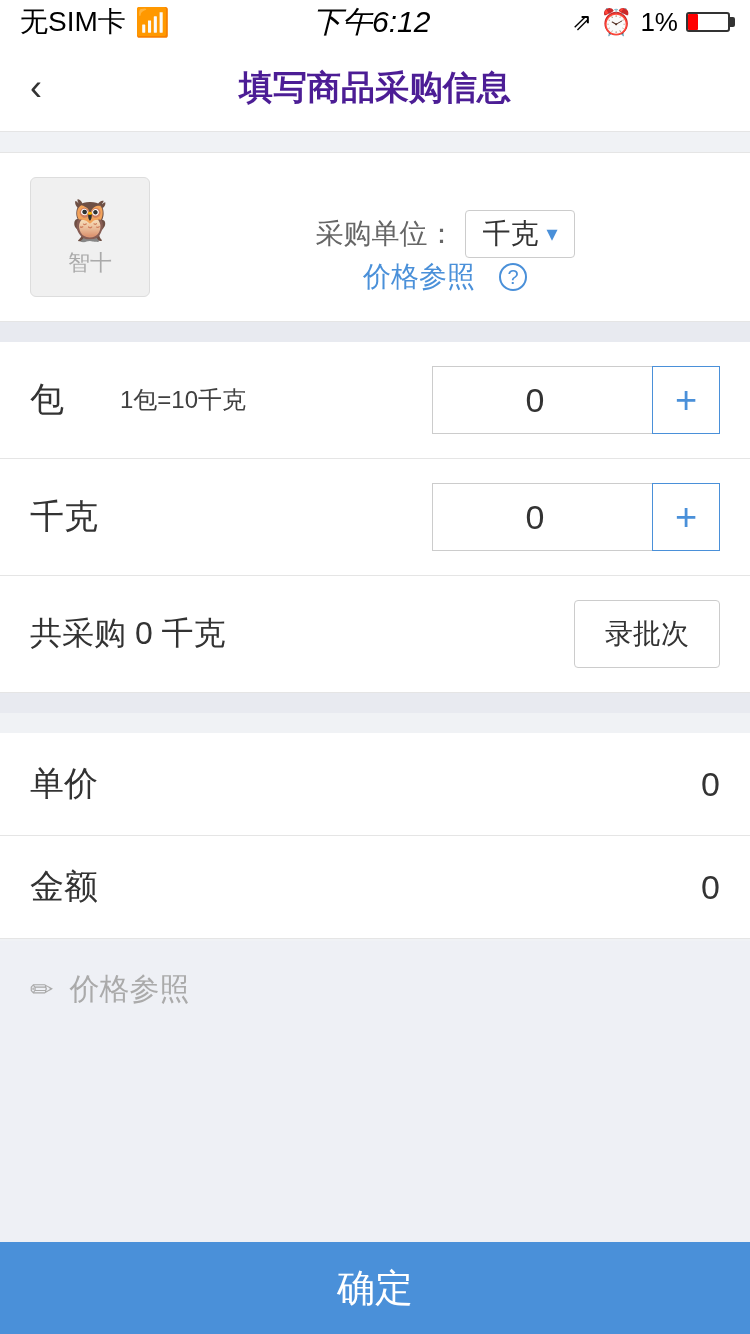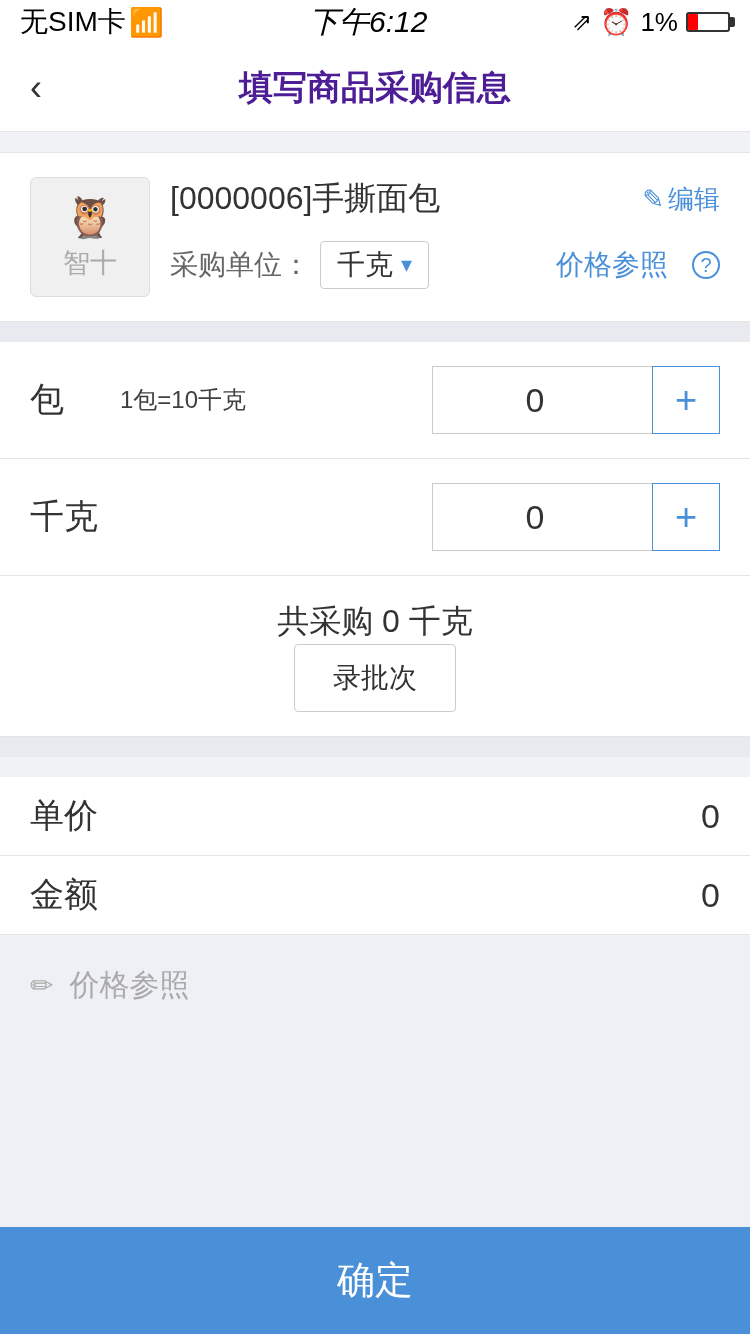--- a/index.html
+++ b/index.html
@@ -17,21 +17,21 @@
       width: 100%;
       height: 44px;
       background: #fff;
       display: flex;
       align-items: center;
       justify-content: space-between;
       padding: 0 20px;
       font-size: 28px;
       color: #000;
     }
-    .status-left { display: flex; align-items: center; gap: 4px; }
+    .status-left { display: flex; align-items: center; gap: 10px; }
     .status-center { font-size: 30px; font-weight: 500; font-style: italic; }
     .status-right { display: flex; align-items: center; gap: 8px; font-size: 26px; }
     .battery-icon {
       width: 44px; height: 20px;
       border: 2px solid #333;
       border-radius: 3px;
       position: relative;
       display: inline-flex;
       align-items: center;
     }
@@ -98,21 +98,21 @@
       flex-direction: column;
       align-items: center;
       justify-content: center;
       flex-shrink: 0;
     }
     .product-image .owl-icon {
       font-size: 40px;
       color: #aaa;
     }
     .product-image .brand-text {
-      font-size: 27px;
+      font-size: 22px;
       color: #aaa;
       margin-top: 4px;
     }
     .product-info {
       flex: 1;
     }
     .product-header {
       display: flex;
       align-items: center;
       justify-content: space-between;
@@ -124,24 +124,25 @@
     }
     .edit-link {
       font-size: 26px;
       color: #4a90d9;
       display: flex;
       align-items: center;
       gap: 4px;
       cursor: pointer;
     }
     .product-unit-row {
-      margin-top: 20px;
+      margin-top: 33px;
       display: flex;
       align-items: center;
       justify-content: space-between;
+      flex-direction: column;
     }
     .unit-label {
       font-size: 28px;
       color: #666;
     }
     .unit-select {
       border: 1px solid #ccc;
       border-radius: 4px;
       padding: 4px 16px;
       font-size: 28px;
@@ -229,46 +230,45 @@
     }
 
     
     .summary-row {
       display: flex;
       align-items: center;
       justify-content: space-between;
       padding: 24px 30px;
       background: #fff;
       border-bottom: 1px solid #e5e5e5;
-      flex-direction: column;
     }
     .summary-text {
       font-size: 32px;
       color: #333;
     }
     .batch-btn {
       border: 1px solid #ccc;
       background: #fff;
       color: #333;
       font-size: 28px;
-      padding: 14px 38px;
+      padding: 14px 30px;
       border-radius: 4px;
       cursor: pointer;
     }
 
     
     .price-section {
       background: #fff;
       margin-top: 20px;
     }
     .price-row {
       display: flex;
       align-items: center;
       justify-content: space-between;
-      padding: 16px 30px;
+      padding: 28px 30px;
       border-bottom: 1px solid #e5e5e5;
       gap: 25px;
     }
     .price-row-label {
       font-size: 34px;
       color: #333;
     }
     .price-row-value {
       font-size: 34px;
       color: #333;
@@ -298,21 +298,21 @@
       background: #eef0f5;
       min-height: 300px;
     }
 
     
     .confirm-btn {
       position: fixed;
       bottom: 0;
       left: 0;
       width: 750px;
-      height: 107px;
+      height: 92px;
       background: #4a90d9;
       color: #fff;
       font-size: 38px;
       display: flex;
       align-items: center;
       justify-content: center;
       cursor: pointer;
       border: none;
     }
 
@@ -350,29 +350,20 @@
     <span class="nav-back">‹</span>
     <span class="nav-title">填写商品采购信息</span>
   </div>
 
   <div class="product-card">
     <div class="product-image">
       <span class="owl-icon">🦉</span>
       <span class="brand-text">智十</span>
     </div>
     <div class="product-info">
-      <div class="product-header">
-        <span class="product-name">
-          <span>[0000006]</span><span>手撕面包</span>
-        </span>
-        <span class="edit-link">
-          <span>✎</span>
-          <span>编辑</span>
-        </span>
-      </div>
       <div class="product-unit-row">
         <div style="display:flex;align-items:center;gap:10px;">
           <span class="unit-label">采购单位：</span>
           <div class="unit-select">
             <span>千克</span>
             <span class="arrow">▾</span>
           </div>
         </div>
         <div class="price-ref">
           <span>价格参照</span>

